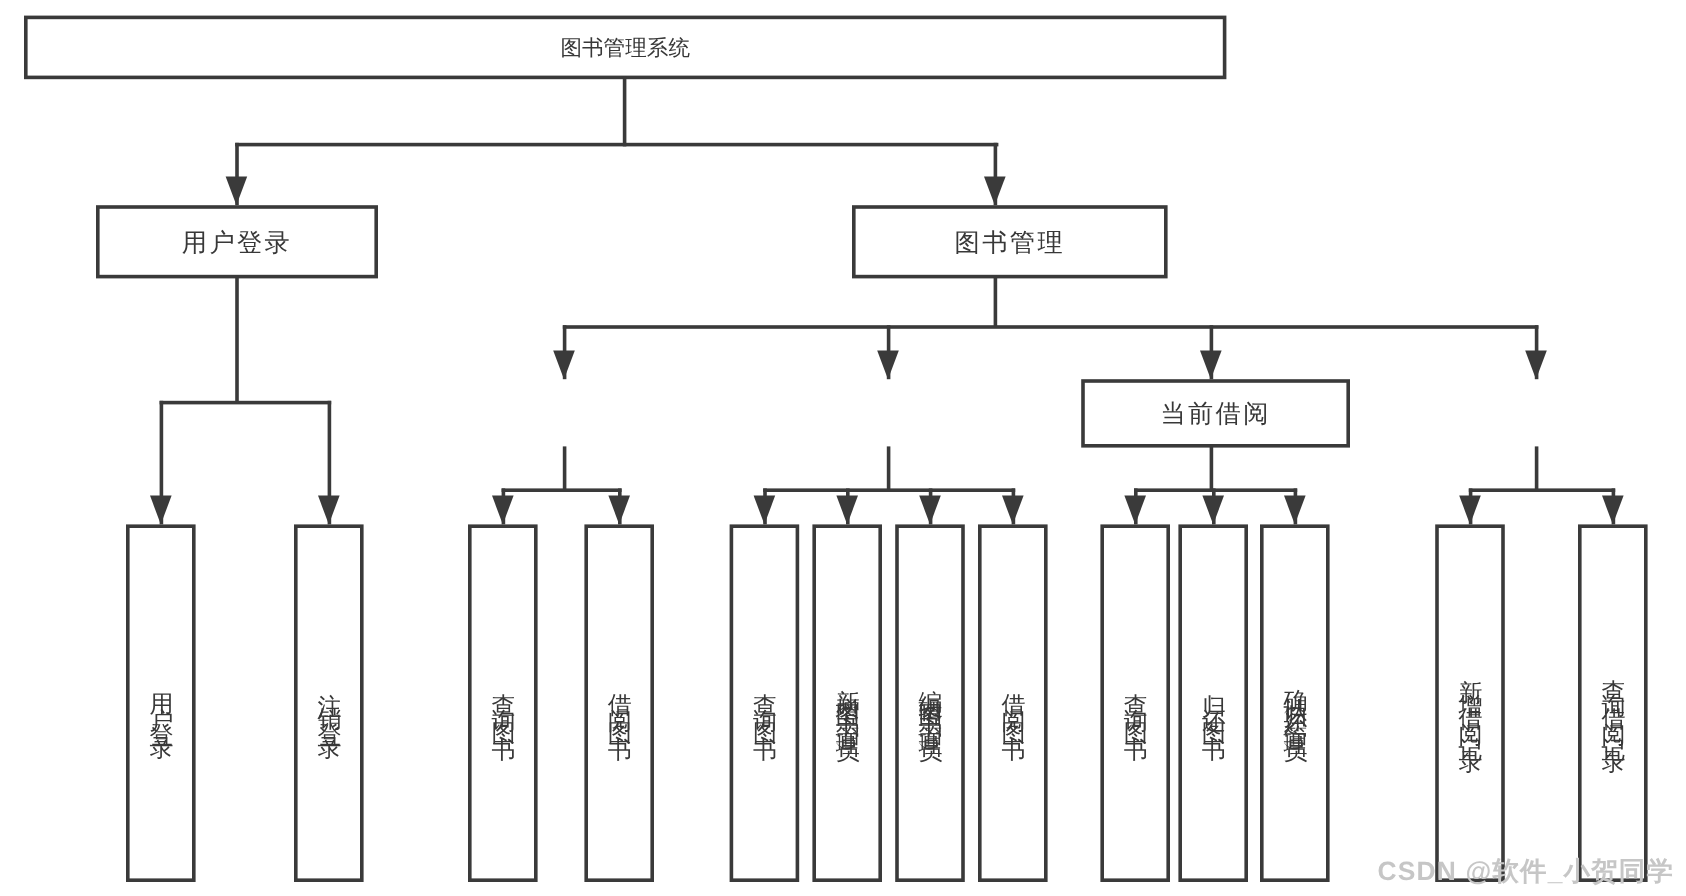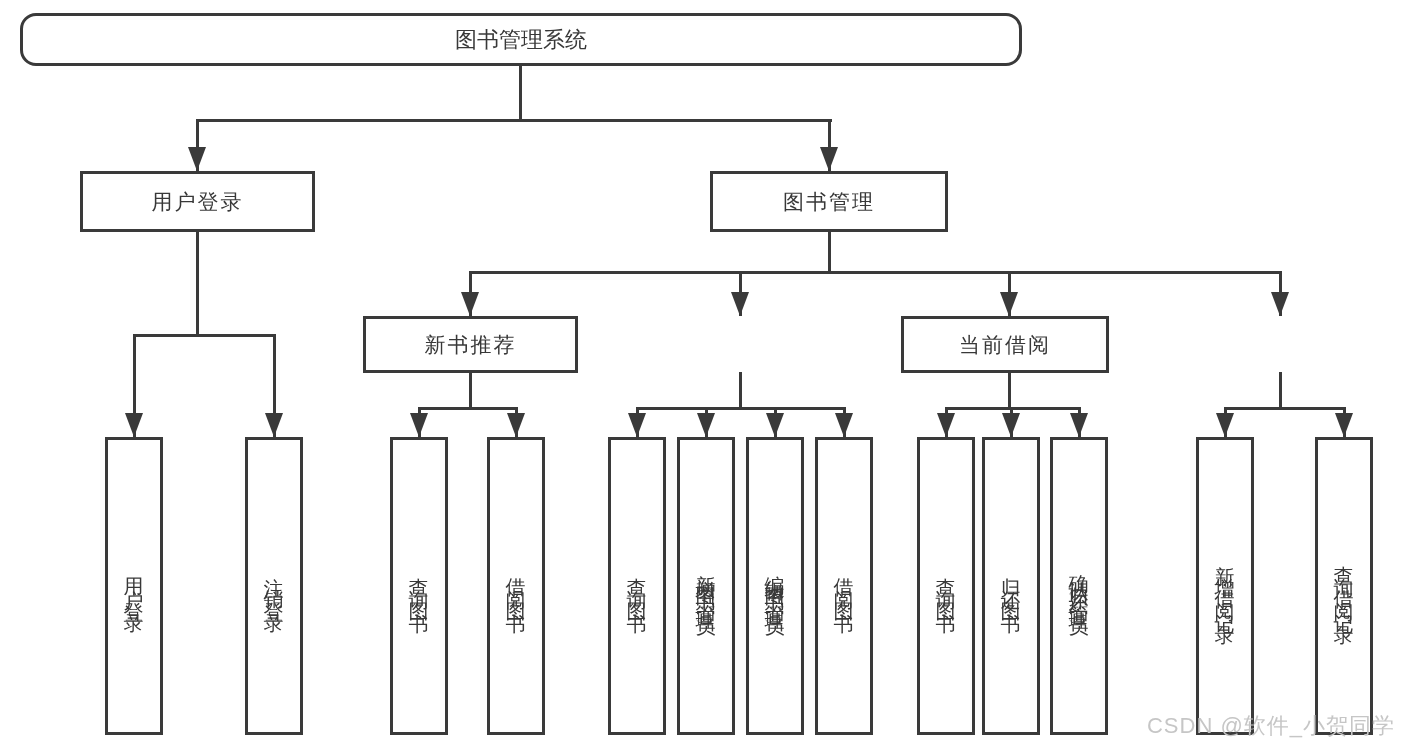--- a/index.html
+++ b/index.html
@@ -12,60 +12,57 @@
   .canvas{
     position:relative;width:1405px;height:747px;background:var(--background);
     font-family:"Liberation Sans",sans-serif;color:var(--text);overflow:hidden;
   }
   .node{
     position:absolute;box-sizing:border-box;border:3px solid var(--line);
     background:var(--background);display:flex;align-items:center;justify-content:center;
     text-align:center;
   }
   .node .lbl{display:block;}
-  .root-node{font-size:22px;border-radius:16px;}
+  .root-node{font-size:18px;}
   .branch-node{font-size:21px;letter-spacing:2px;}
   .leaf-node{width:58px;top:437px;height:298px;}
   .leaf-node .lbl{
     writing-mode:vertical-rl;text-orientation:mixed;
     font-size:20px;letter-spacing:12px;line-height:1;
   }
   .leaf-node .lbl.tight{letter-spacing:6px;}
   .hline{position:absolute;height:3px;background:var(--line);}
   .vline{position:absolute;width:3px;background:var(--line);}
   .arrowhead{
     position:absolute;width:0;height:0;
     border-left:9px solid transparent;border-right:9px solid transparent;
     border-top:24px solid var(--line);
   }
   .watermark{
     position:absolute;right:10px;bottom:6px;font-size:22px;
-    color:var(--watermark);letter-spacing:1px;white-space:nowrap;
+    color:var(--watermark);letter-spacing:1px;white-space:nowrap;font-weight:bold;
   }
 </style>
 </head>
 <body>
 
 <div class="canvas">
 
   <div class="node root-node" style="left:20px;top:13px;width:1002px;height:53px">
     <span class="lbl">图书管理系统</span>
   </div>
 
   <div class="node branch-node" style="left:80px;top:171px;width:235px;height:61px">
     <span class="lbl">用户登录</span>
   </div>
-  <div class="node branch-node" style="left:710px;top:171px;width:238px;height:61px">
+  <div class="node branch-node" style="left:710px;top:171px;width:263px;height:61px">
     <span class="lbl">图书管理</span>
   </div>
 
-  <div class="node branch-node" style="left:363px;top:316px;width:215px;height:57px">
-    <span class="lbl">新书推荐</span>
-  </div>
-  <div class="node branch-node" style="left:901px;top:316px;width:208px;height:57px">
+  <div class="node branch-node" style="left:901px;top:316px;width:224px;height:57px">
     <span class="lbl">当前借阅</span>
   </div>
 
   <div class="node leaf-node" style="left:105px">
     <span class="lbl">用户登录</span>
   </div>
   <div class="node leaf-node" style="left:245px">
     <span class="lbl">注销登录</span>
   </div>
 

